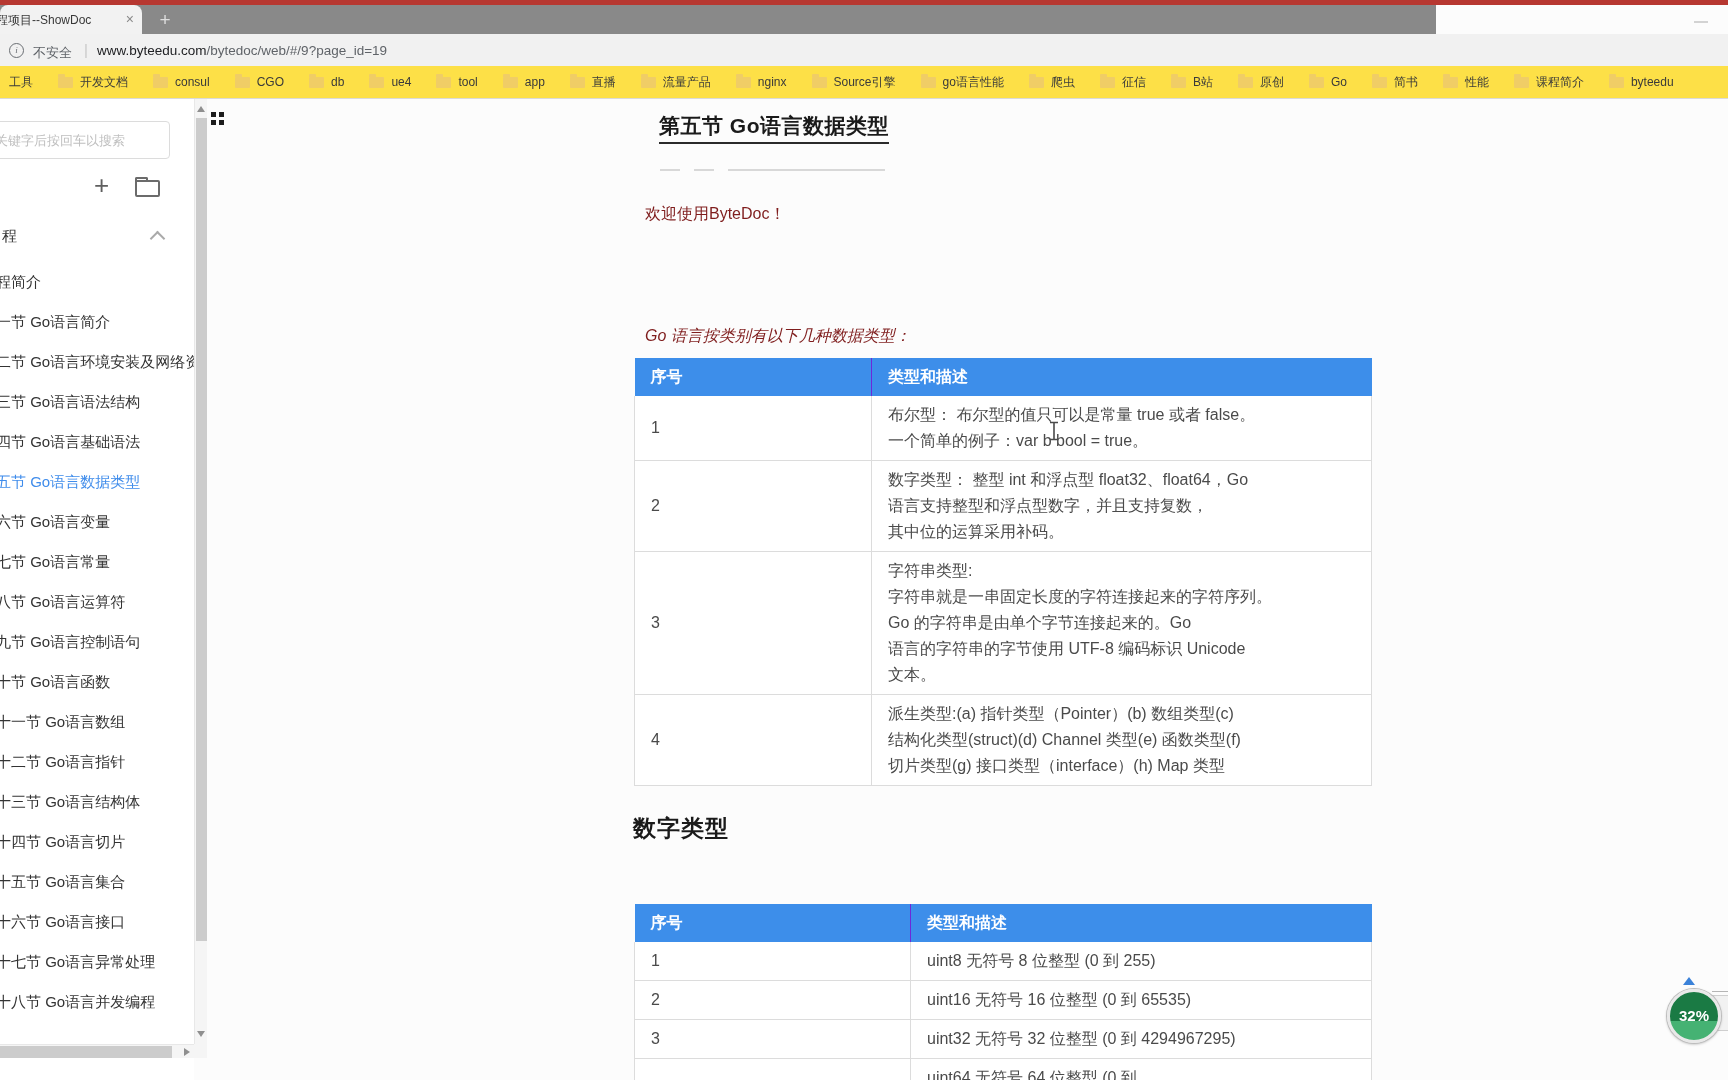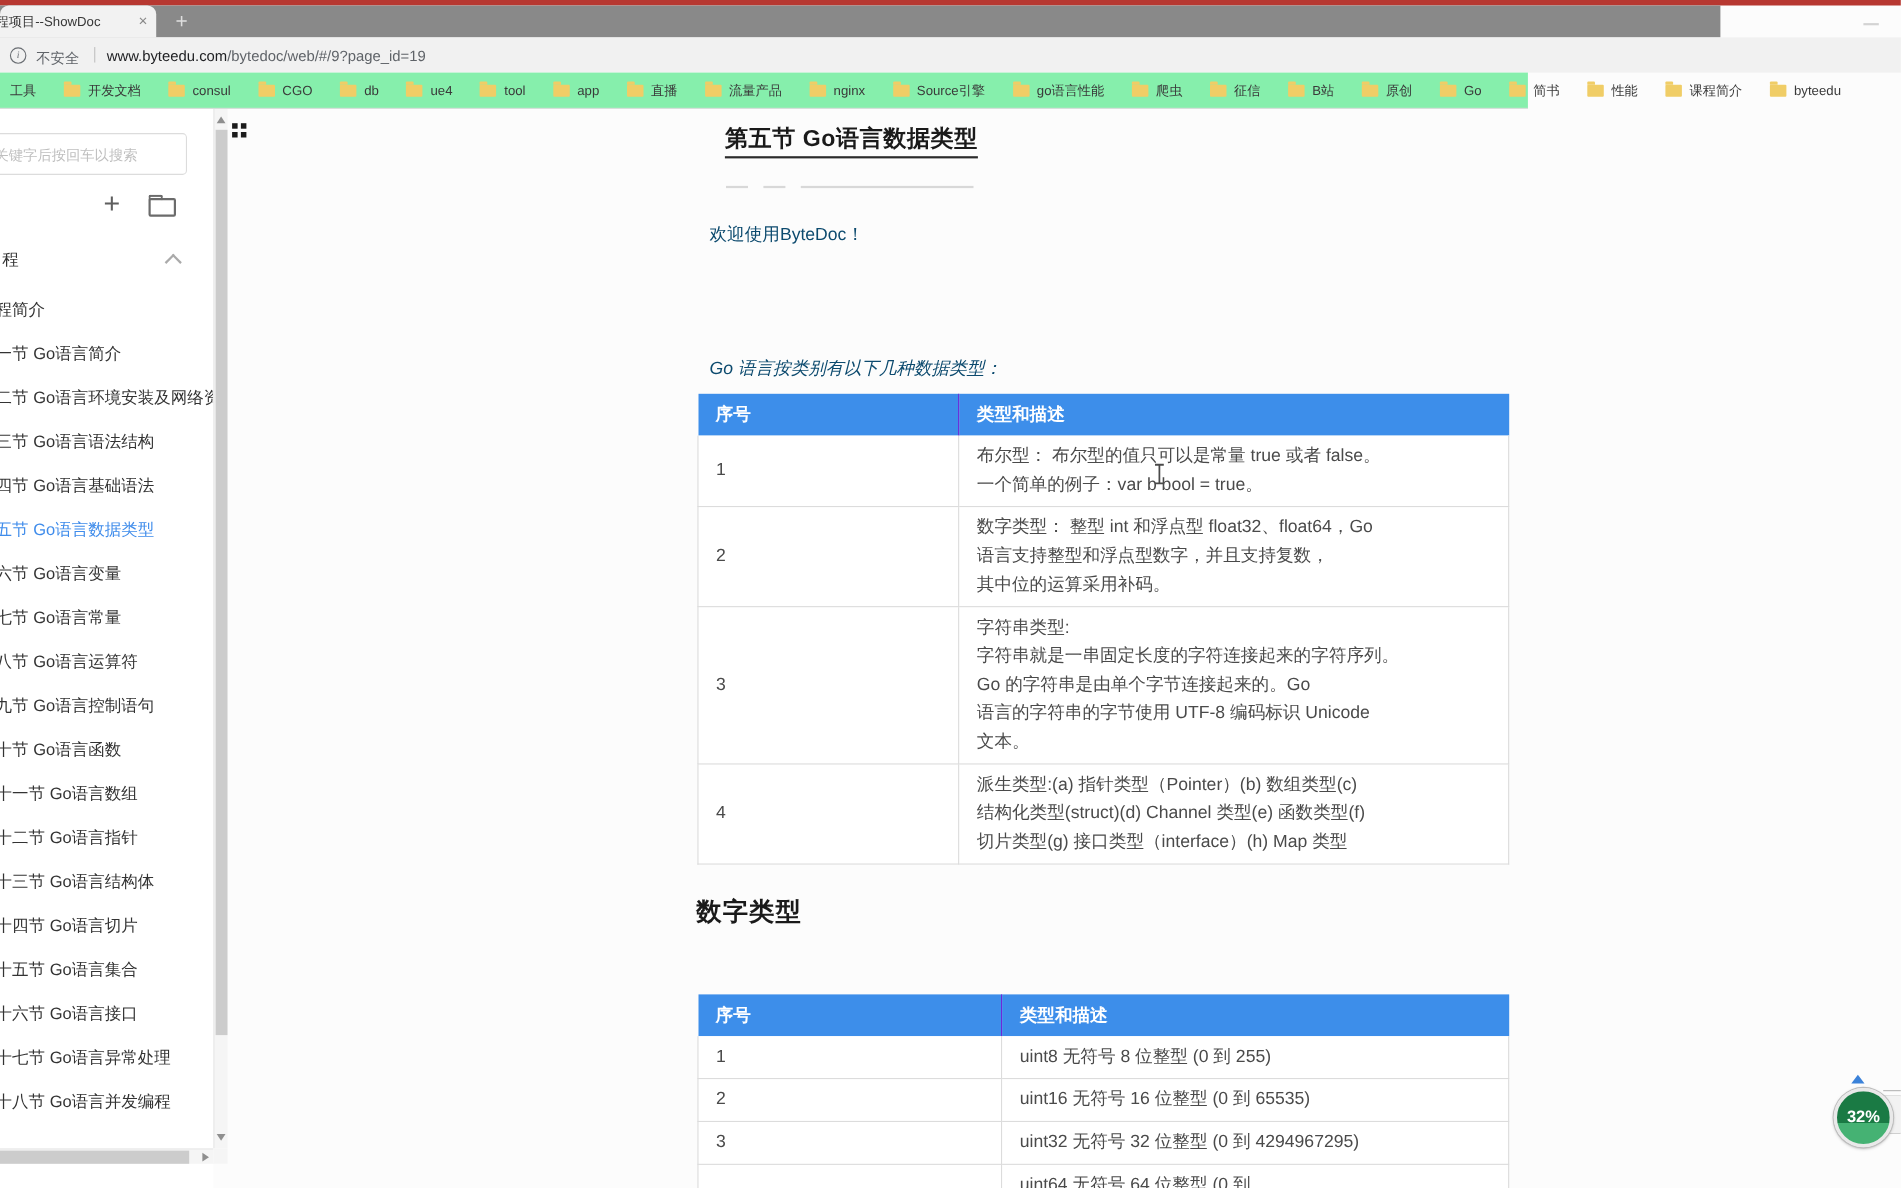--- a/index.html
+++ b/index.html
@@ -1,35 +1,35 @@
 <!DOCTYPE html>
 <html><head>
 <meta charset="utf-8">
 <style>
   html,body{margin:0;padding:0;width:1728px;height:1080px;overflow:hidden;
     font-family:"Liberation Sans","DejaVu Sans",sans-serif;background:#fcfcfc;}
   .abs{position:absolute;}
   
   #top-strip{left:0;top:0;width:1728px;height:5px;background:#b73831;}
-  #tabbar{left:0;top:5px;width:1564px;height:29px;background:#898989;}
+  #tabbar{left:0;top:5px;width:1436px;height:29px;background:#898989;}
   #tab{position:absolute;left:0;top:0;width:142px;height:29px;background:#f2f2f2;
        border-radius:8px 8px 0 0;overflow:hidden;}
   #tab-title{position:absolute;left:-4px;top:7px;font-size:12px;color:#383838;white-space:nowrap;width:116px;overflow:hidden;}
   #tab-close{position:absolute;right:8px;top:6px;font-size:14px;color:#8a8a8a;line-height:16px;}
   #new-tab{position:absolute;left:150px;top:4px;width:30px;height:22px;color:#dedede;
        font-size:19px;text-align:center;line-height:21px;}
   #win-min{position:absolute;left:1694px;top:16px;width:14px;height:2px;background:#d3d3d3;}
   #urlrow{left:0;top:34px;width:1728px;height:32px;background:#f1f1f1;}
   #info-ico{position:absolute;left:9px;top:9px;width:13px;height:13px;border:1.5px solid #6a6e73;
        border-radius:50%;color:#6a6e73;font-size:9px;text-align:center;line-height:13px;font-style:italic;font-family:"Liberation Serif",serif;}
   #sec-label{position:absolute;left:33px;top:10px;font-size:13px;color:#5f6368;}
   #url-sep{position:absolute;left:84px;top:7px;font-size:15px;color:#c9c9c9;}
   #url-text{position:absolute;left:97px;top:9px;font-size:13.5px;color:#202124;white-space:nowrap;}
   #url-text .path{color:#5f6368;}
-  #bmrow{left:0;top:66px;width:1389px;height:33px;background:#86efac;border-bottom:1px solid #dadada;
+  #bmrow{left:0;top:66px;width:1728px;height:33px;background:#fde047;border-bottom:1px solid #dadada;
        display:flex;align-items:center;box-sizing:border-box;padding-left:9px;}
   .bm{display:flex;align-items:center;margin-right:25px;flex:none;}
   .bm-ico{width:15px;height:11px;background:#f0cd66;border-radius:1px;position:relative;margin-right:7px;flex:none;}
   .bm-ico::before{content:"";position:absolute;top:-3px;left:0;width:7px;height:3px;background:#f0cd66;border-radius:1px 1px 0 0;}
   .bm-label{font-size:12px;color:#3a3a3a;white-space:nowrap;}
   
   #sidebar{left:0;top:99px;width:194px;height:981px;background:#ffffff;overflow:hidden;}
   #sb-search{position:absolute;left:-60px;top:22px;width:230px;height:38px;border:1px solid #dcdcdc;
        border-radius:4px;background:#fff;box-sizing:border-box;padding-left:28px;font-size:13px;color:#555;outline:none;}
   #sb-search::placeholder{color:#bfbfbf;}
@@ -58,21 +58,21 @@
   #grid-ico i:nth-child(2){left:8px;}
   #grid-ico i:nth-child(3){top:8px;}
   #grid-ico i:nth-child(4){left:8px;top:8px;}
   #page-title{position:absolute;left:452px;top:13px;font-size:21px;font-weight:bold;color:#1a1a1a;
       border-bottom:2px solid #2b2b2b;padding-bottom:2px;letter-spacing:.5px;}
   #dash-sep{position:absolute;left:453px;top:70px;width:230px;height:2px;}
   #dash-sep i{position:absolute;height:2px;background:#d8d8d8;top:0;}
   #dash-sep i:nth-child(1){left:0;width:20px;}
   #dash-sep i:nth-child(2){left:34px;width:20px;}
   #dash-sep i:nth-child(3){left:68px;width:157px;}
-  .para{position:absolute;font-size:16px;color:#0c4a6e;line-height:27px;white-space:nowrap;}
+  .para{position:absolute;font-size:16px;color:#7f1d1d;line-height:27px;white-space:nowrap;}
   #p-welcome{left:438px;top:101px;}
   #p-intro{left:438px;top:147px;}
   #p-lead{left:438px;top:223px;font-style:italic;}
   #sec2-title{position:absolute;left:426px;top:714px;font-size:23px;font-weight:bold;color:#1a1a1a;letter-spacing:1px;}
   #p-lead2{left:438px;top:762px;}
   
   .dtable{position:absolute;left:427px;width:737px;border-collapse:collapse;table-layout:fixed;font-size:16px;color:#4a4a4a;}
   #table1{top:259px;}
   #table2{top:805px;}
   .dtable th{background:#3d8eea;color:#ffffff;font-weight:bold;text-align:left;padding:8px 16px;height:22px;font-size:16px;}

